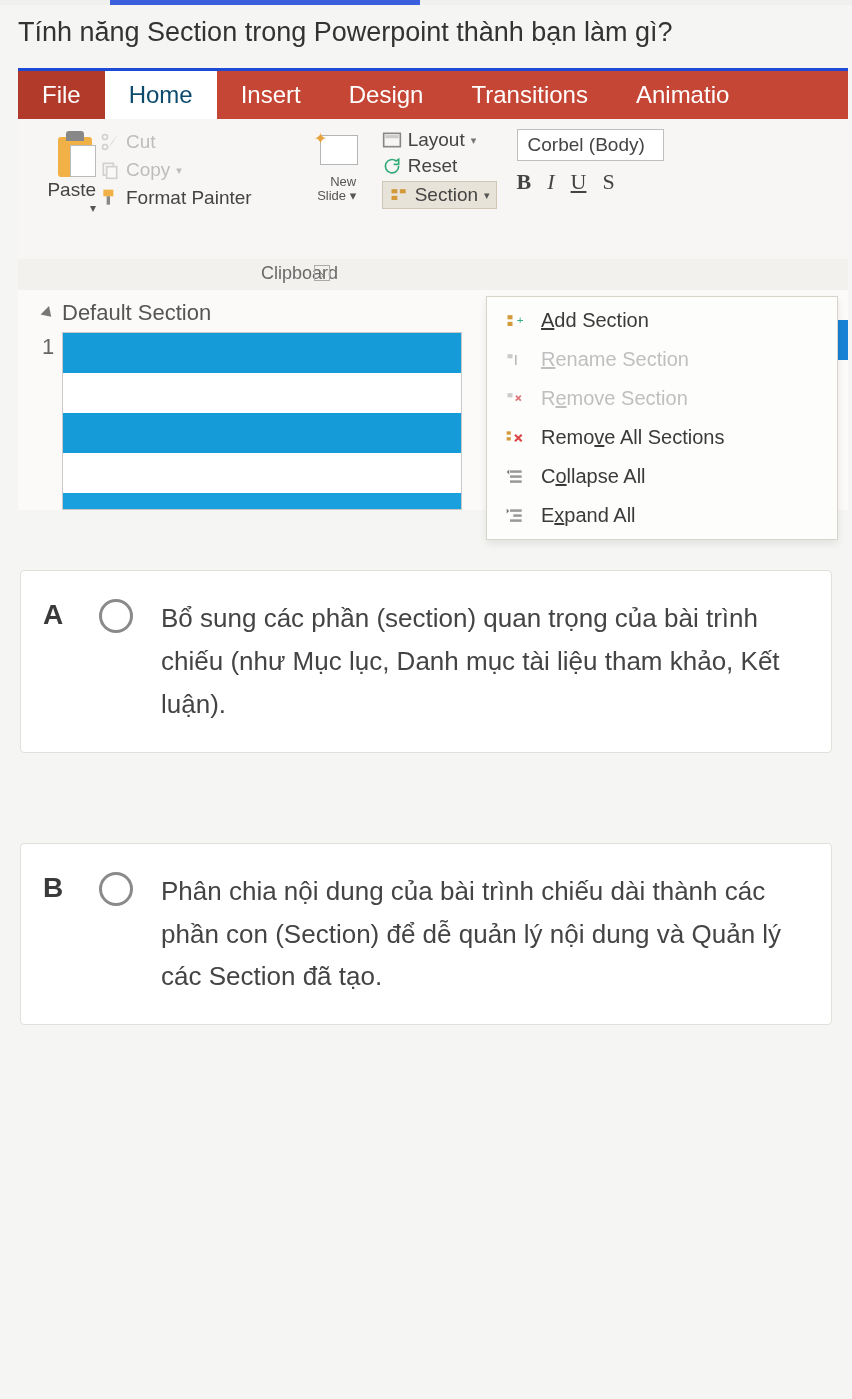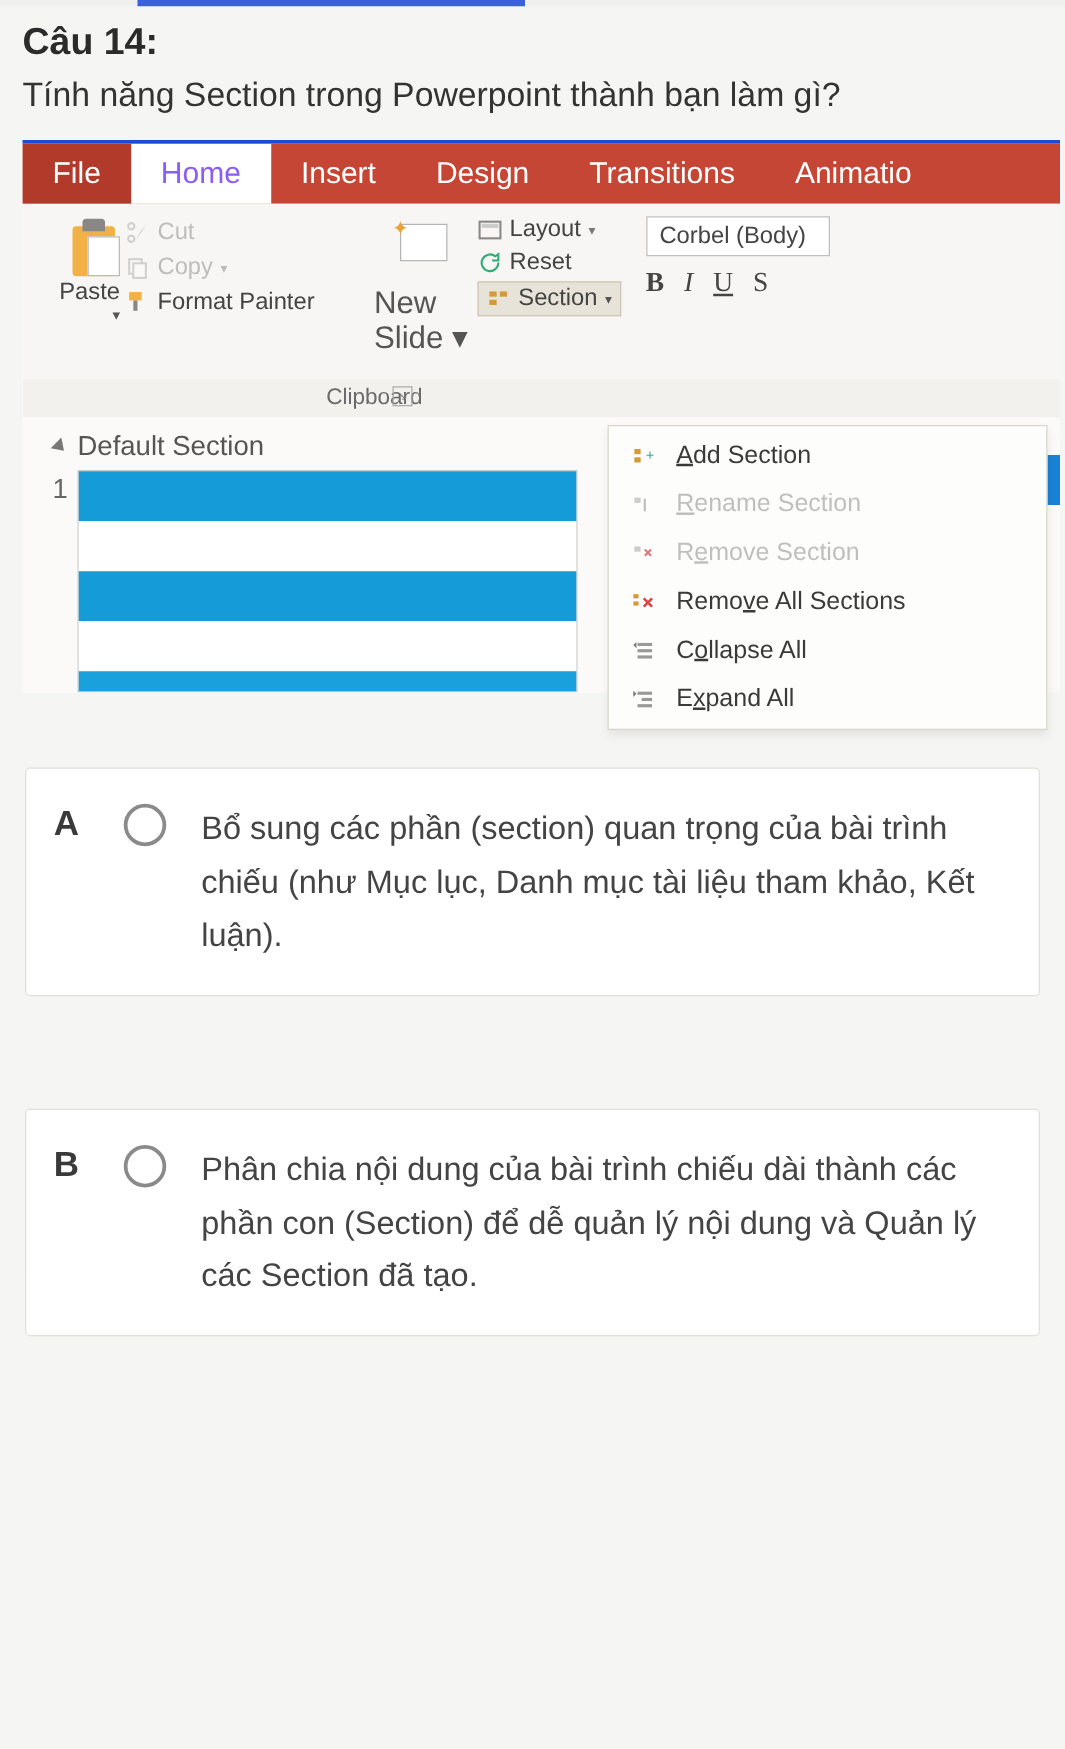--- a/index.html
+++ b/index.html
@@ -52,21 +52,21 @@
     padding: 0 24px;
     font-size: 24px;
     color: #fff;
     display: flex;
     align-items: center;
     white-space: nowrap;
   }
   .tab.file { background: #b23a2b; }
   .tab.home {
     background: #fff;
-    color: #8b5cf6;
+    color: #0c4a6e;
     font-weight: 500;
   }
 
   .ribbon {
     display: flex;
     padding: 10px 6px 4px 6px;
     background: #f7f6f4;
     position: relative;
     height: 140px;
   }
@@ -136,21 +136,21 @@
   }
   .newslide-icon .slide {
     position: absolute; left: 6px; top: 6px;
     width: 38px; height: 30px;
     background: #fff; border: 1px solid #b5b5b5;
   }
   .newslide-icon .spark {
     position: absolute; left: 0; top: 0;
     color: #e6a23c; font-size: 16px;
   }
-  .newslide-label { font-size: 25px; color: #555; text-align: left; line-height: 1.1; margin-top: 14px; }
+  .newslide-label { font-size: 13px; color: #555; text-align: right; line-height: 1.1; margin-top: 4px; }
 
   .layout-col {
     display: flex;
     flex-direction: column;
     gap: 4px;
     margin-left: 6px;
   }
   .section-btn {
     background: #e8e3d8;
     border: 1px solid #cfc7b5;
@@ -294,21 +294,20 @@
     line-height: 1.65;
   }
   .ppt-wrap { position: relative; }
 </style>
 </head>
 <body>
 
 <div class="top-sliver"></div>
 
 <div class="question-block">
-  <div class="q-num">Câu 14:</div>
   <div class="q-text">Tính năng Section trong Powerpoint thành bạn làm gì?</div>
 </div>
 
 <div class="ppt-wrap">
 <div class="ppt">
 
   <div class="tabs">
     <div class="tab file">File</div>
     <div class="tab home">Home</div>
     <div class="tab">Insert</div>

